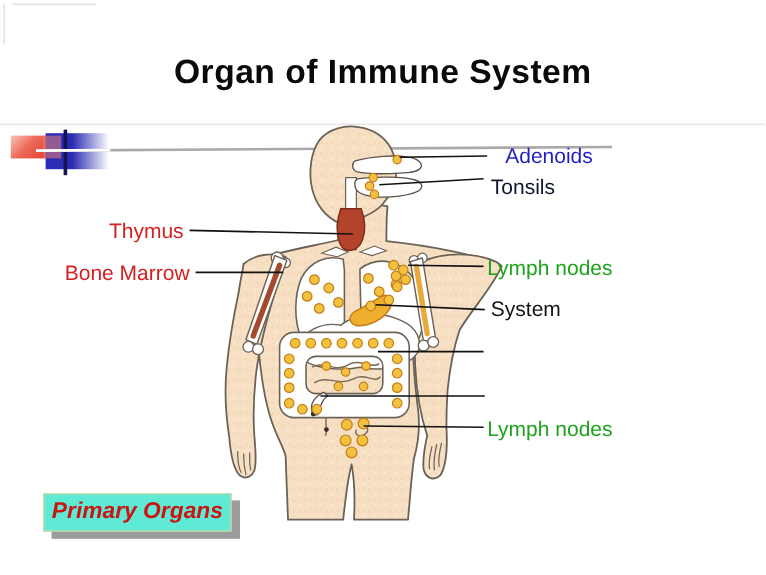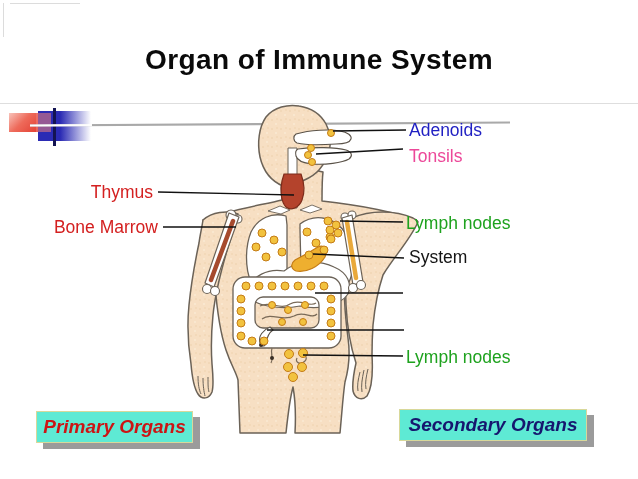--- a/index.html
+++ b/index.html
@@ -25,21 +25,21 @@
   #deco-red-overlap{left:36px;top:113px;width:15px;height:19px;background:rgba(236,128,122,.55);}
   #deco-blue{left:38px;top:111px;width:53px;height:30px;
     background:linear-gradient(to right,#2b2bb4 0%,#2b2bb4 42%,#ffffff 100%);}
   #deco-vline{left:53px;top:108px;width:3px;height:38px;background:#141452;}
 
   
   #figure{position:absolute;left:0;top:0;width:638px;height:479px;}
 
   
   .callout{position:absolute;font-size:17.5px;line-height:22px;white-space:nowrap;}
-  #lbl-adenoids{left:409px;top:119px;}
+  #lbl-adenoids{left:421px;top:119px;}
   #lbl-tonsils{left:409px;top:145px;}
   #lbl-thymus{left:0;width:153px;top:181px;text-align:right;}
   #lbl-bone-marrow{left:0;width:158px;top:216px;text-align:right;}
   #lbl-lymph-ax{left:406px;top:212px;}
   #lbl-spleen{left:409px;top:246px;}
   #lbl-peyers{left:406px;top:282px;}
   #lbl-appendix{left:407px;top:317px;}
   #lbl-lymph-ing{left:406px;top:346px;}
 
   
@@ -253,23 +253,22 @@
       <line x1="163" y1="227" x2="236" y2="227"></line>
       <line x1="340" y1="221" x2="403" y2="222"></line>
       <line x1="313" y1="254" x2="404" y2="258"></line>
       <line x1="315" y1="293" x2="403" y2="293"></line>
       <line x1="267" y1="330" x2="404" y2="330"></line>
       <line x1="303" y1="355" x2="403" y2="356"></line>
     </g>
   </svg>
 
   <div class="callout" id="lbl-adenoids" style="color: rgb(31, 31, 194);">Adenoids</div>
-  <div class="callout" id="lbl-tonsils" style="color: #ec4899;">Tonsils</div>
+  <div class="callout" id="lbl-tonsils" style="color: #0f172a;">Tonsils</div>
   <div class="callout" id="lbl-bone-marrow" style="color: rgb(212, 32, 32);">Bone Marrow</div>
   <div class="callout" id="lbl-thymus" style="color: rgb(212, 32, 32);">Thymus</div>
   <div class="callout" id="lbl-lymph-ax" style="color: rgb(30, 162, 30);">Lymph nodes</div>
   <div class="callout" id="lbl-spleen" style="color: rgb(21, 21, 21);">System</div>
   <div class="callout" id="lbl-lymph-ing" style="color: rgb(30, 162, 30);">Lymph nodes</div>
 
   <div class="organ-btn" id="btn-primary" style="color: rgb(204, 20, 20);">Primary Organs</div>
-  <div class="organ-btn" id="btn-secondary" style="color: rgb(22, 22, 110);">Secondary Organs</div>
 
 </div>
 
 </body></html>

